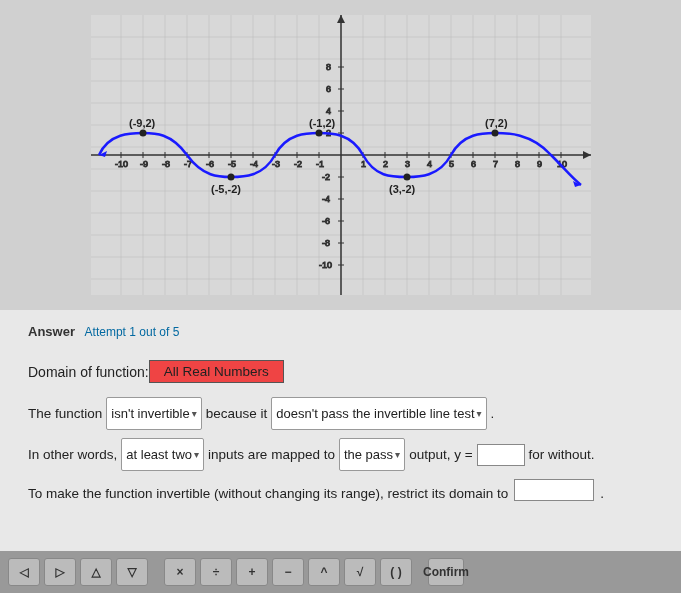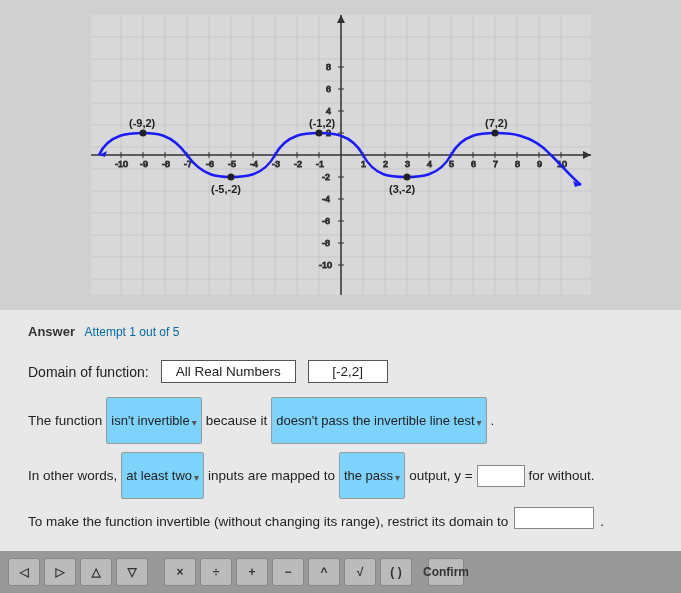--- a/index.html
+++ b/index.html
@@ -60,61 +60,60 @@
 
     .answer-header span.attempt {
       font-size: 12px;
       color: #0369a1;
       margin-left: 6px;
     }
 
     .domain-range-row {
       display: flex;
       align-items: center;
-      gap: 12px;
       margin-bottom: 14px;
       font-size: 14px;
       color: #222;
       margin-top: 21px;
     }
 
     .domain-label, .range-label {
       font-weight: normal;
       color: #222;
     }
 
     .box-value {
       display: inline-flex;
       align-items: center;
       justify-content: center;
       border: 1.5px solid #555;
       padding: 3px 14px;
-      background: #ffffff;
+      background: #ef4444;
       font-size: 13.5px;
       min-width: 80px;
       text-align: center;
     }
 
     .info-row {
       font-size: 13.5px;
       color: #222;
       margin-bottom: 8px;
       display: flex;
       align-items: center;
       flex-wrap: wrap;
       gap: 4px;
     }
 
     .dropdown-select {
       display: inline-flex;
-      align-items: flex-end;
-      background: #7dd3fc;
+      align-items: center;
+      background: #ffffff;
       border: 1px solid #999;
       border-radius: 2px;
-      padding: 15px 4px;
+      padding: 8px 4px;
       font-size: 13px;
       cursor: pointer;
       gap: 2px;
     }
 
     .dropdown-select .chevron {
       font-size: 10px;
       color: #555;
     }
 
@@ -336,21 +335,20 @@
   <div class="answer-section">
 
     <div class="answer-header">
       <span class="answer-label">Answer</span>
       <span class="attempt">Attempt 1 out of 5</span>
     </div>
 
     <div class="domain-range-row">
       <span class="domain-label">Domain of function:</span>
       <span class="box-value">All Real Numbers</span>
-      <span class="box-value">[-2,2]</span>
     </div>
 
     <div class="info-row">
       <span>The function</span>
       <span class="dropdown-select">
         <span>isn't invertible</span>
         <span class="chevron">▾</span>
       </span>
       <span>because it</span>
       <span class="dropdown-select">

